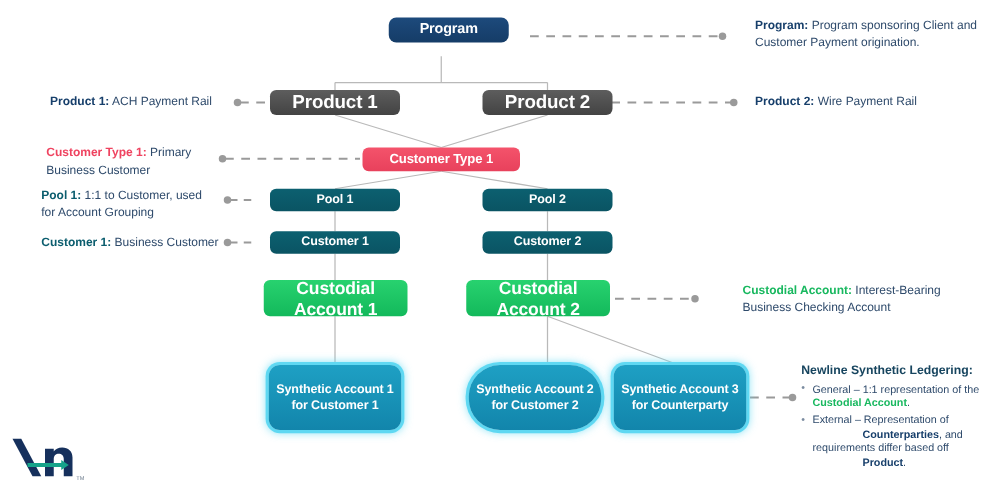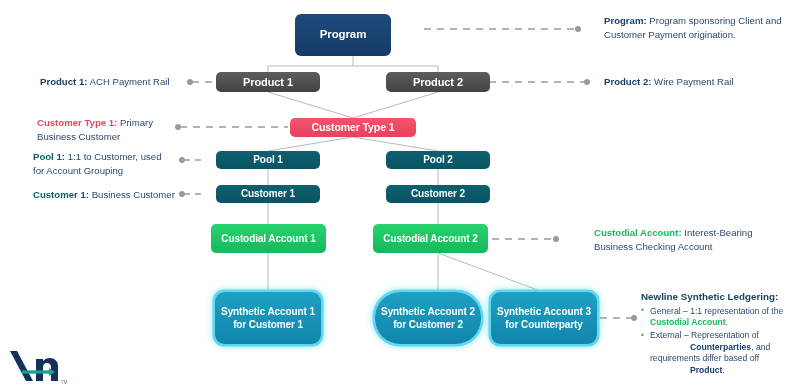--- a/index.html
+++ b/index.html
@@ -46,33 +46,33 @@
     letter-spacing: -0.1px;
   }
 
   .node-program {
     background: linear-gradient(180deg, #1d4a7c 0%, #153c67 100%);
     border-radius: 6px;
     font-size: 11.5px;
   }
   .node-product {
     background: linear-gradient(180deg, #5d5d5d 0%, #434343 100%);
-    font-size: 11px;
+    font-size: 15px;
   }
   .node-customer-type {
     background: linear-gradient(180deg, #f4536b 0%, #e8415c 100%);
     font-size: 10.5px;
   }
   .node-pool, .node-customer {
     background: linear-gradient(180deg, #0c6070 0%, #0a5463 100%);
     font-size: 10px;
   }
   .node-custodial {
     background: linear-gradient(180deg, #28d26f 0%, #13b95b 100%);
-    font-size: 10px;
+    font-size: 14px;
     text-align: center;
   }
   .node-synthetic {
     background: linear-gradient(180deg, #1ea0c4 0%, #1285ab 100%);
     border-radius: 9px;
     font-size: 10px;
     box-shadow: 0 0 0 2.5px #5fd8f2, 0 0 7px 2px rgba(95,216,242,0.75);
     line-height: 1.32;
   }
 
@@ -187,21 +187,21 @@
     <circle class="dot-end" cx="182" cy="194" r="3"></circle>
     <path class="dash-short" d="M 184 194 L 206 194"></path>
 
     <path class="dash-link" d="M 492 239 L 554 239"></path>
     <circle class="dot-end" cx="556" cy="239" r="3"></circle>
 
     <path class="dash-link" d="M 600 318 L 632 318"></path>
     <circle class="dot-end" cx="634" cy="318" r="3"></circle>
   </svg>
 
-  <div class="node node-program" style="left:295px; top:14px; width:96px; height:42px;">
+  <div class="node node-program" style="left:311px; top:14px; width:96px; height:20px;">
     <span>Program</span>
   </div>
 
   <div class="node node-product" style="left:216px; top:72px; width:104px; height:20px;">
     <span>Product 1</span>
   </div>
 
   <div class="node node-product" style="left:386px; top:72px; width:104px; height:20px;">
     <span>Product 2</span>
   </div>

